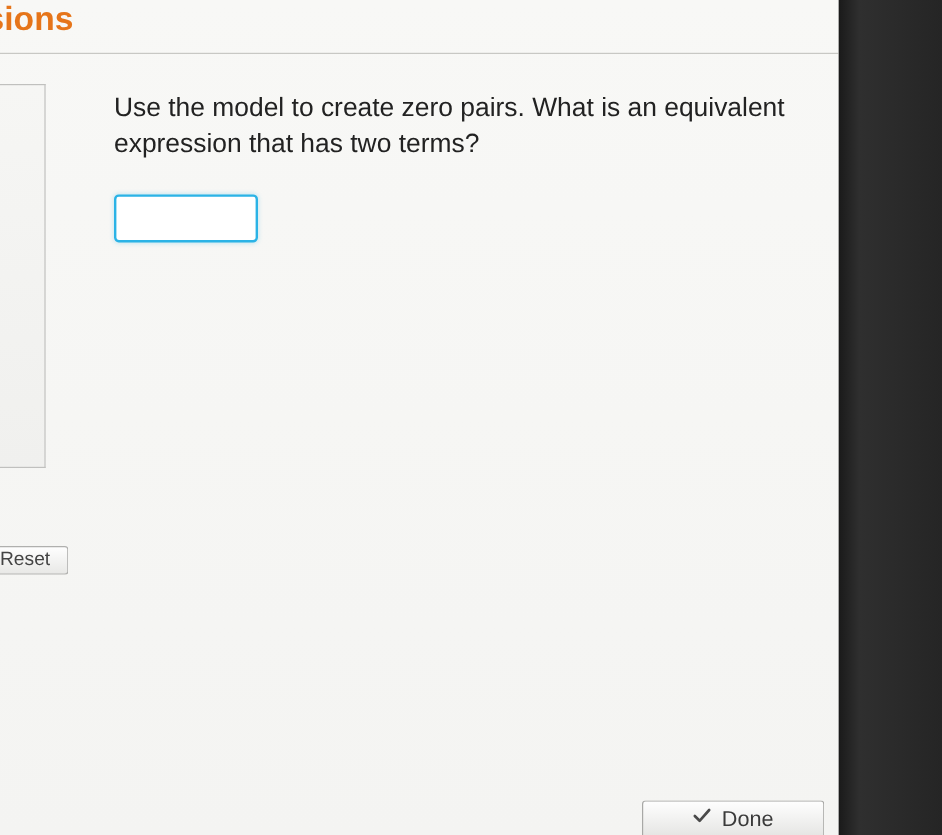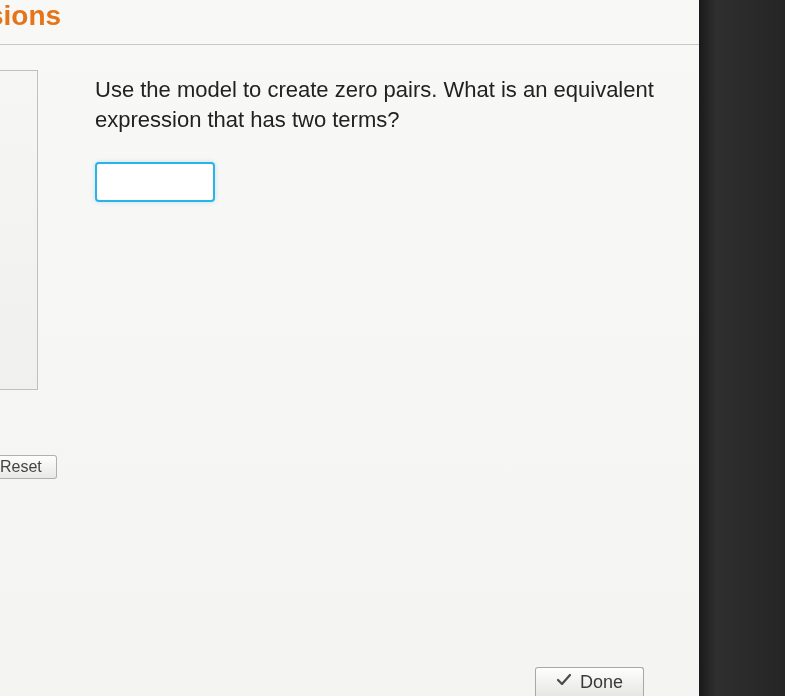--- a/index.html
+++ b/index.html
@@ -73,21 +73,21 @@
       border-left: none;
       border-radius: 0 3px 3px 0;
       font-size: 16px;
       color: #444;
       cursor: pointer;
     }
     .done-button {
       position: absolute;
       left: 535px;
       top: 667px;
-      width: 109px;
+      width: 152px;
       height: 29px;
       background: linear-gradient(to bottom, #fefefe, #e6e6e4);
       border: 1px solid #a8a8a6;
       border-bottom: none;
       border-radius: 3px 3px 0 0;
       font-size: 18px;
       color: #3a3a3a;
       cursor: pointer;
       display: flex;
       align-items: flex-start;

